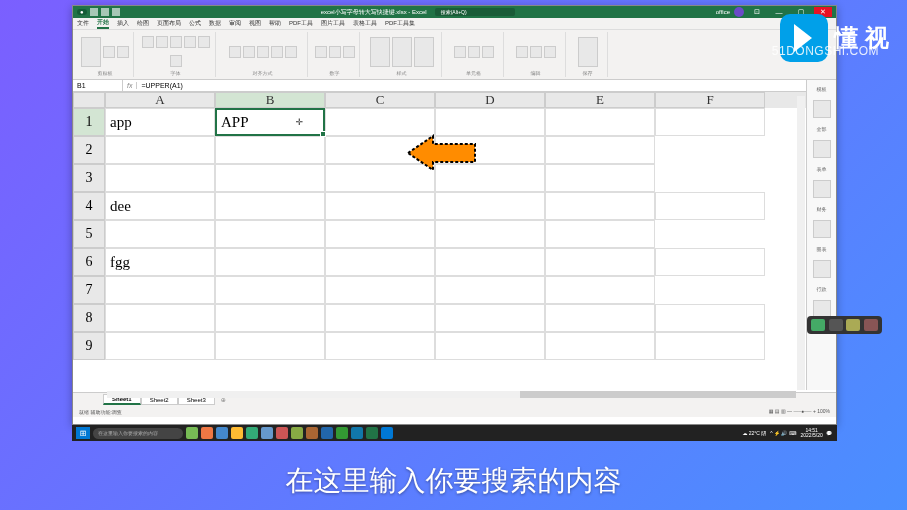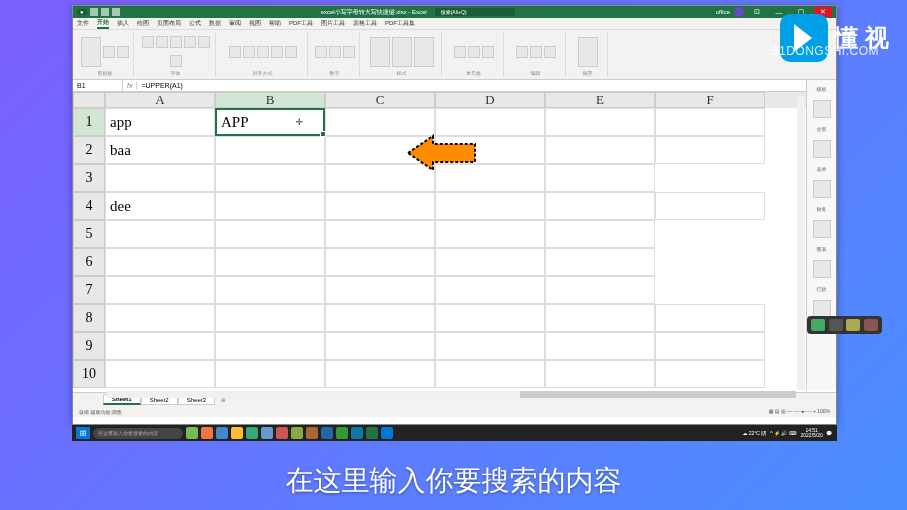--- a/index.html
+++ b/index.html
@@ -200,21 +200,20 @@
             <div class="row-header sel">1</div>
             <div class="cell">app</div>
             <div class="cell active">APP<div class="fill-handle"></div><div class="cursor-plus">✛</div></div>
             <div class="cell"></div>
             <div class="cell"></div>
             <div class="cell"></div>
             <div class="cell"></div>
           </div>
           <div class="row">
             <div class="row-header">2</div>
-            <div class="cell">baa</div>
             <div class="cell"></div>
             <div class="cell"></div>
             <div class="cell"></div>
             <div class="cell"></div>
             <div class="cell"></div>
           </div>
           <div class="row">
             <div class="row-header">3</div>
             <div class="cell"></div>
             <div class="cell"></div>
@@ -234,20 +233,21 @@
           <div class="row">
             <div class="row-header">5</div>
             <div class="cell"></div>
             <div class="cell"></div>
             <div class="cell"></div>
             <div class="cell"></div>
             <div class="cell"></div>
           </div>
           <div class="row">
             <div class="row-header">6</div>
+            <div class="cell">fgg</div>
             <div class="cell"></div>
             <div class="cell"></div>
             <div class="cell"></div>
             <div class="cell"></div>
             <div class="cell"></div>
           </div>
           <div class="row">
             <div class="row-header">7</div>
             <div class="cell"></div>
             <div class="cell"></div>
@@ -259,29 +259,20 @@
             <div class="row-header">8</div>
             <div class="cell"></div>
             <div class="cell"></div>
             <div class="cell"></div>
             <div class="cell"></div>
             <div class="cell"></div>
             <div class="cell"></div>
           </div>
           <div class="row">
             <div class="row-header">9</div>
-            <div class="cell"></div>
-            <div class="cell"></div>
-            <div class="cell"></div>
-            <div class="cell"></div>
-            <div class="cell"></div>
-            <div class="cell"></div>
-          </div>
-          <div class="row">
-            <div class="row-header">10</div>
             <div class="cell"></div>
             <div class="cell"></div>
             <div class="cell"></div>
             <div class="cell"></div>
             <div class="cell"></div>
             <div class="cell"></div>
           </div>
         </div>
     </div>
   </div>

